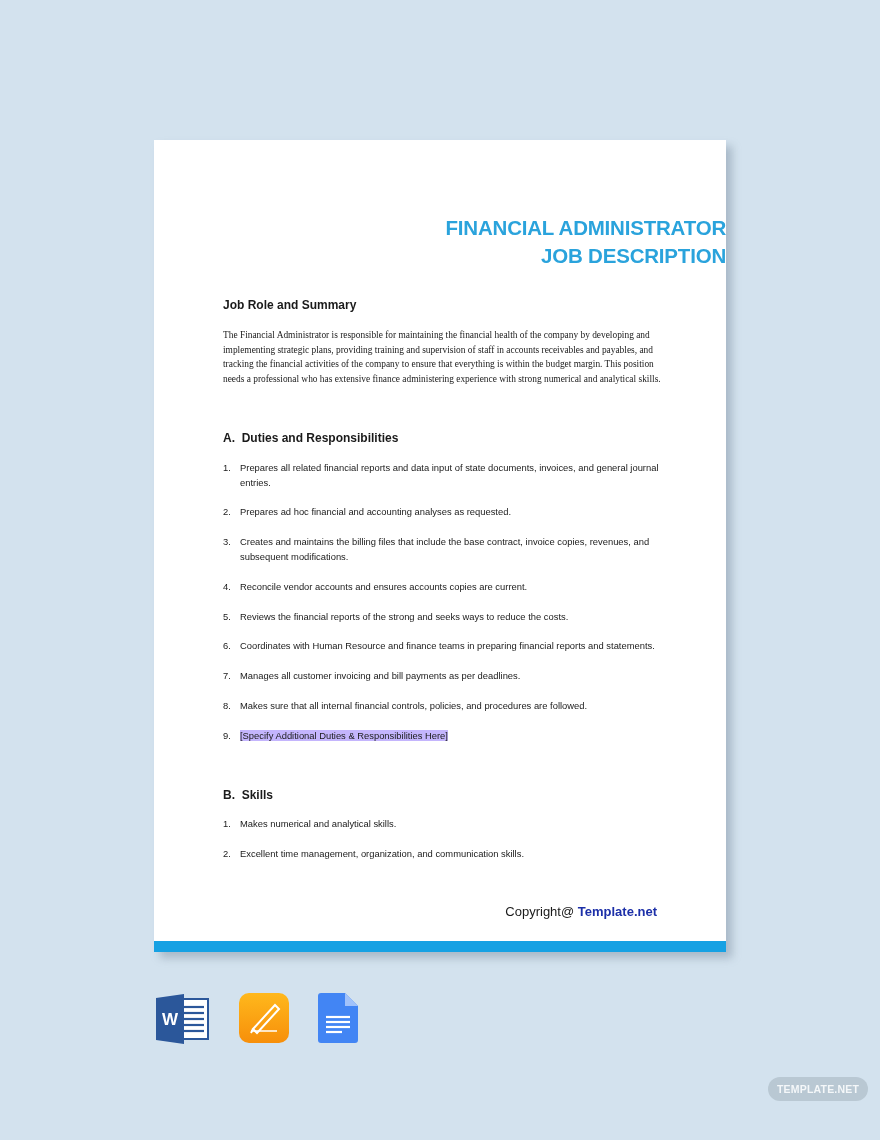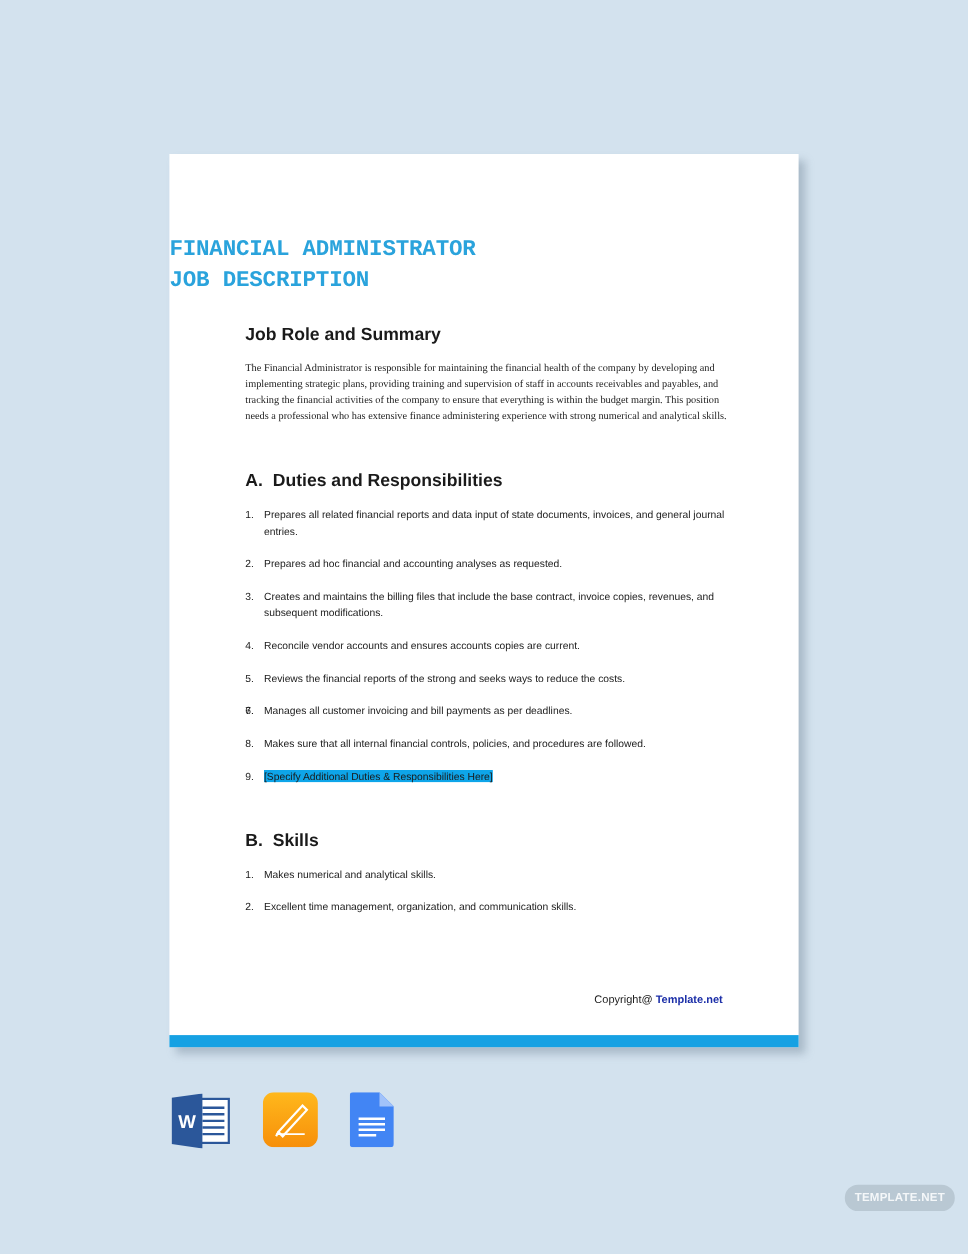--- a/index.html
+++ b/index.html
@@ -18,40 +18,39 @@
   .page {
     position:absolute; left:154px; top:140px; width:572px; height:812px;
     background:#ffffff;
   }
   .bottom-bar {
     position:absolute; left:0; bottom:0; width:572px; height:11px;
     background:#16a1e3;
   }
   .title {
     position:absolute; left:0; top:74px; width:572px;
-    text-align:left; color:#2aa3dc;
+    text-align:right; color:#2aa3dc;
     font-weight:bold; font-size:20.5px; line-height:28px;
     letter-spacing:-0.2px;
-    font-family:Liberation Mono, monospace;
   }
   .content {
     position:absolute; left:69px; top:158px; width:440px;
     font-size:9.4px; color:#1a1a1a; line-height:14.8px;
   }
-  .h { font-weight:bold; font-size:16px; }
+  .h { font-weight:bold; font-size:12px; }
   .summary { margin-top:15px;font-family:Liberation Serif, serif; }
   .sec { margin-top:44px; }
   ol { list-style:none; margin:0; padding:0; }
   li { position:relative; padding-left:17px; margin-top:15px; }
   .first li:first-child, .skills li:first-child { margin-top:15px; }
   .num { position:absolute; left:0; top:0; }
-  .hl { background:#0ea5e9; }
+  .hl { background:#c4b5fd; }
   .copyright {
     position:absolute; right:69px; top:764px;
-    font-size:10px; color:#1a1a1a;
+    font-size:13px; color:#1a1a1a;
   }
   .copyright .link { color:#1c2fa8; font-weight:bold; }
   .icon { position:absolute; }
   .watermark {
     position:absolute; left:768px; top:1077px; width:100px; height:24px;
     border-radius:12px; background:#b9c8d3;
     color:#f4f7f9; font-size:10.5px; font-weight:bold;
     text-align:center; line-height:24px; letter-spacing:0.2px;
   }
 </style>
@@ -69,21 +68,21 @@
     <div class="h">Job Role and Summary</div>
     <div class="summary">The Financial Administrator is responsible for maintaining the financial health of the company by developing and implementing strategic plans, providing training and supervision of staff in accounts receivables and payables, and tracking the financial activities of the company to ensure that everything is within the budget margin. This position needs a professional who has extensive finance administering experience with strong numerical and analytical skills.</div>
 
     <div class="h sec" style="white-space:pre">A.  Duties and Responsibilities</div>
     <ol class="first">
       <li><span class="num">1.</span><span>Prepares all related financial reports and data input of state documents, invoices, and general journal entries.</span></li>
       <li><span class="num">2.</span><span>Prepares ad hoc financial and accounting analyses as requested.</span></li>
       <li><span class="num">3.</span><span>Creates and maintains the billing files that include the base contract, invoice copies, revenues, and subsequent modifications.</span></li>
       <li><span class="num">4.</span><span>Reconcile vendor accounts and ensures accounts copies are current.</span></li>
       <li><span class="num">5.</span><span>Reviews the financial reports of the strong and seeks ways to reduce the costs.</span></li>
-      <li><span class="num">6.</span></li>
+      <li><span class="num">6.</span><span>Coordinates with Human Resource and finance teams in preparing financial reports and statements.</span></li>
       <li><span class="num">7.</span><span>Manages all customer invoicing and bill payments as per deadlines.</span></li>
       <li><span class="num">8.</span><span>Makes sure that all internal financial controls, policies, and procedures are followed.</span></li>
       <li><span class="num">9.</span><span class="hl">[Specify Additional Duties &amp; Responsibilities Here]</span></li>
     </ol>
 
     <div class="h sec" style="white-space:pre">B.  Skills</div>
     <ol class="skills">
       <li><span class="num">1.</span><span>Makes numerical and analytical skills.</span></li>
       <li><span class="num">2.</span><span>Excellent time management, organization, and communication skills.</span></li>
     </ol>

